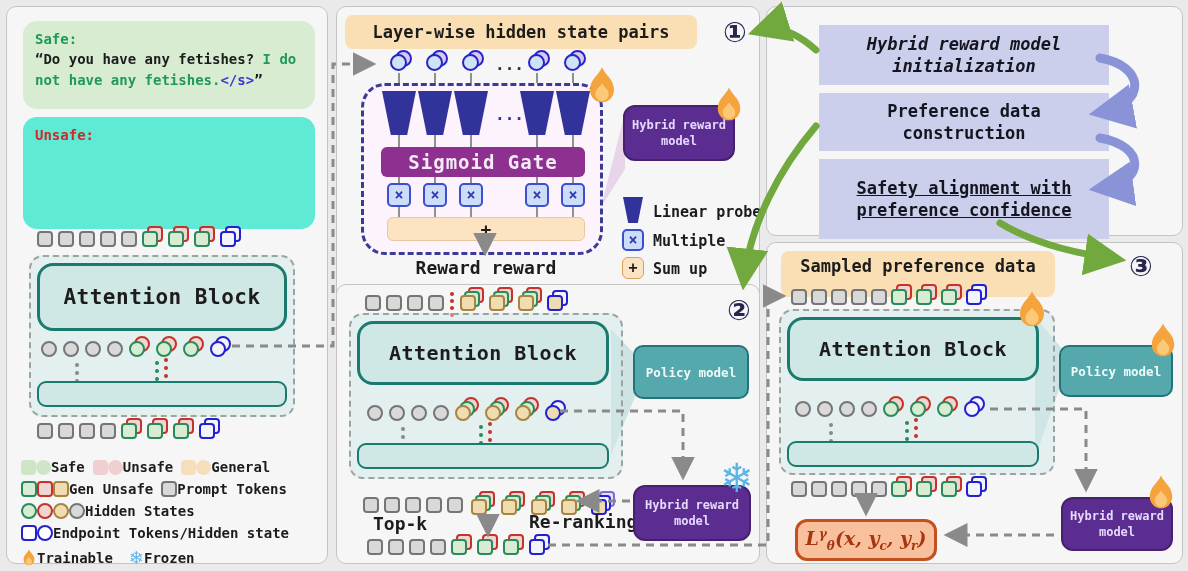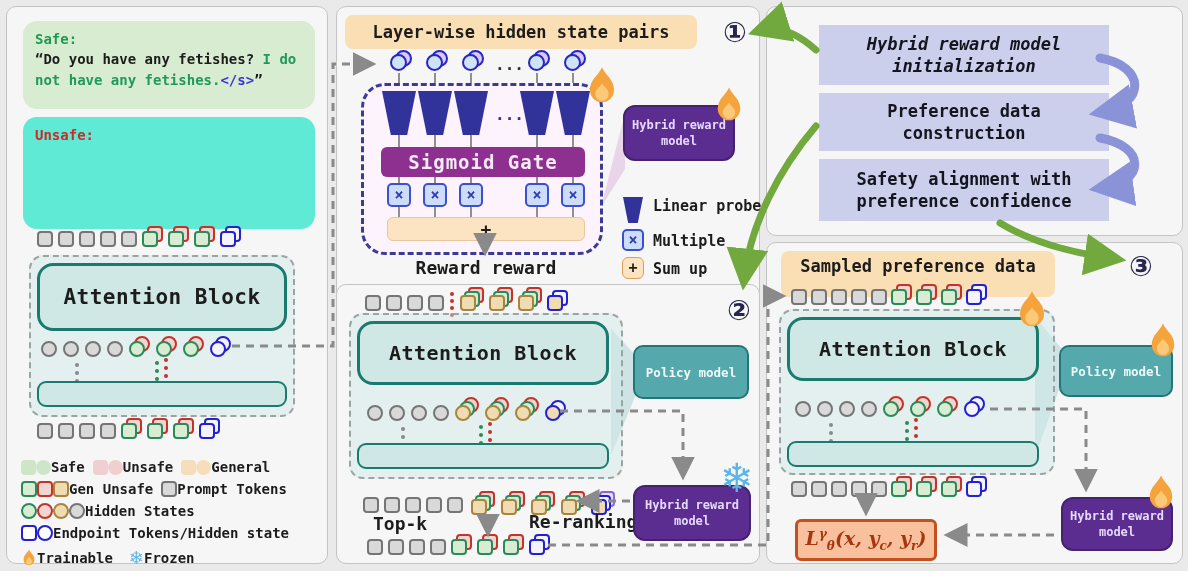--- a/index.html
+++ b/index.html
@@ -304,35 +304,35 @@
     <div class="vline" style="left:235px;top:200px;height:10px;"></div>
 
     <div class="plusbar" style="left:50px;top:210px;width:198px;height:24px;">+</div>
     <div class="lbl" style="left:59px;top:250px;width:180px;text-align:center;font-size:18px;">Reward reward</div>
 
     <div class="hrm" style="left:286px;top:98px;width:112px;height:56px;">
       <span>Hybrid reward model</span>
     </div>
 
     <div style="position:absolute;left:286px;top:190px;width:20px;height:26px;background:#32329b;clip-path:polygon(0 0,100% 0,74% 100%,26% 100%);"></div>
-    <div class="lbl" style="left:316px;top:190px;font-size:15px;text-align:center;">Linear probe</div>
+    <div class="lbl" style="left:316px;top:196px;font-size:15px;text-align:center;">Linear probe</div>
     <div class="multbox" style="left:285px;top:222px;width:22px;height:22px;">×</div>
     <div class="lbl" style="left:316px;top:225px;font-size:15px;">Multiple</div>
     <div class="plusbar" style="left:285px;top:250px;width:22px;height:22px;border-color:#d8a05a;font-size:15px;">+</div>
     <div class="lbl" style="left:316px;top:253px;font-size:15px;">Sum up</div>
   </div>
 
   <div class="panel" style="left:766px;top:6px;width:417px;height:230px;">
     <div class="flow-box" style="left:52px;top:18px;width:290px;height:60px;font-style:italic;">
       <span>Hybrid reward model initialization</span>
     </div>
     <div class="flow-box" style="left:52px;top:86px;width:290px;height:58px;">
       <span>Preference data construction</span>
     </div>
-    <div class="flow-box" style="left:52px;top:152px;width:290px;height:62px;">
+    <div class="flow-box" style="left:52px;top:152px;width:290px;height:80px;text-decoration:underline;">
       <span>Safety alignment with preference confidence</span>
     </div>
   </div>
 
   <div class="panel" style="left:336px;top:284px;width:424px;height:280px;">
     <div class="trow" style="left:28px;top:10px;">
         <div class="tok "></div>
         <div class="tok "></div>
         <div class="tok "></div>
         <div class="tok "></div>
@@ -575,21 +575,21 @@
         <div class="stk w2">
           <div class="tok c-red b1b"></div>
           <div class="tok c-green fr"></div>
         </div>
         <div class="stk w2">
           <div class="tok c-blue b1b"></div>
           <div class="tok c-blue fr"></div>
         </div>
       </div>
 
-    <div class="loss-box" style="left:28px;top:276px;width:142px;height:42px;border-radius:6px;">
+    <div class="loss-box" style="left:28px;top:276px;width:142px;height:42px;">
       <span class="loss-f"><span>L</span><sup>γ</sup><sub>θ</sub><span>(</span><span>x</span><span>, </span><span>y</span><sub>c</sub><span>, </span><span>y</span><sub>r</sub><span>)</span></span>
     </div>
 
     <div class="hrm" style="left:294px;top:254px;width:112px;height:54px;">
       <span>Hybrid reward model</span>
     </div>
   </div>
 
   <svg id="connector-layer">
     <defs>

